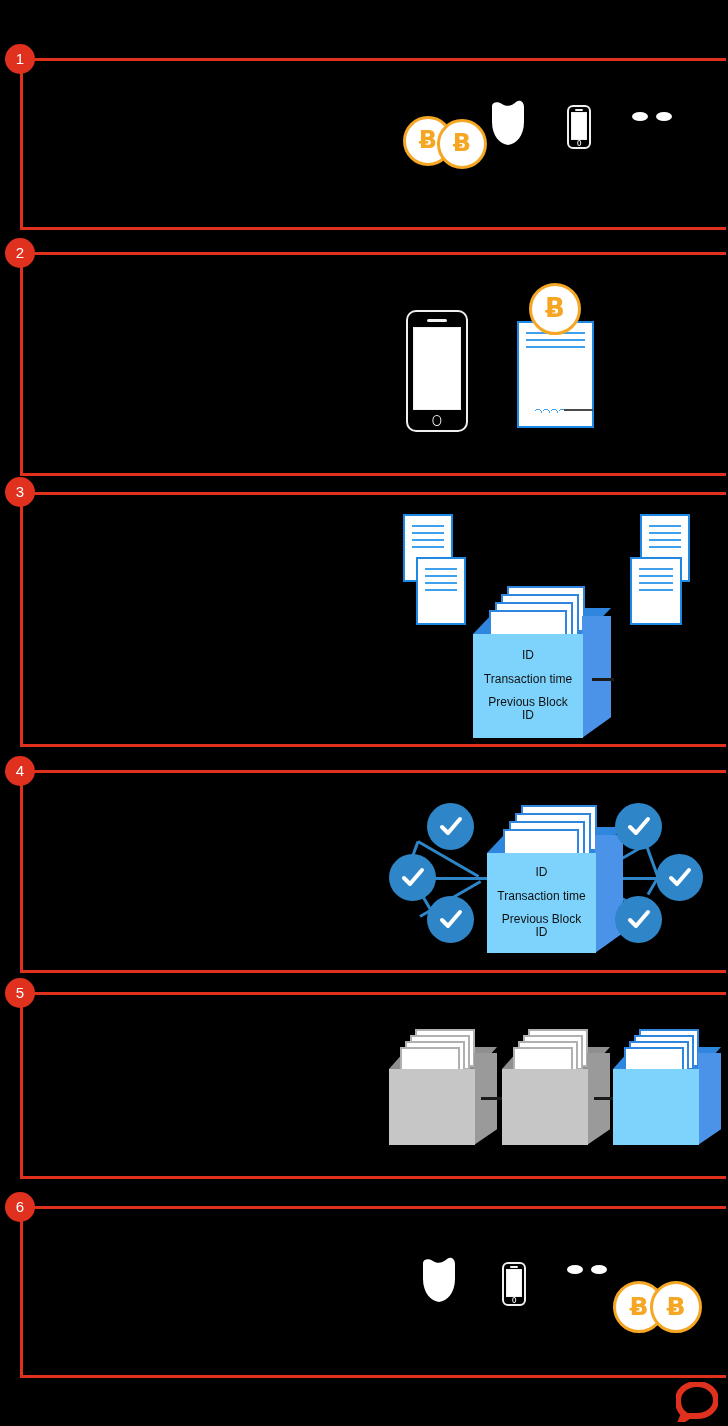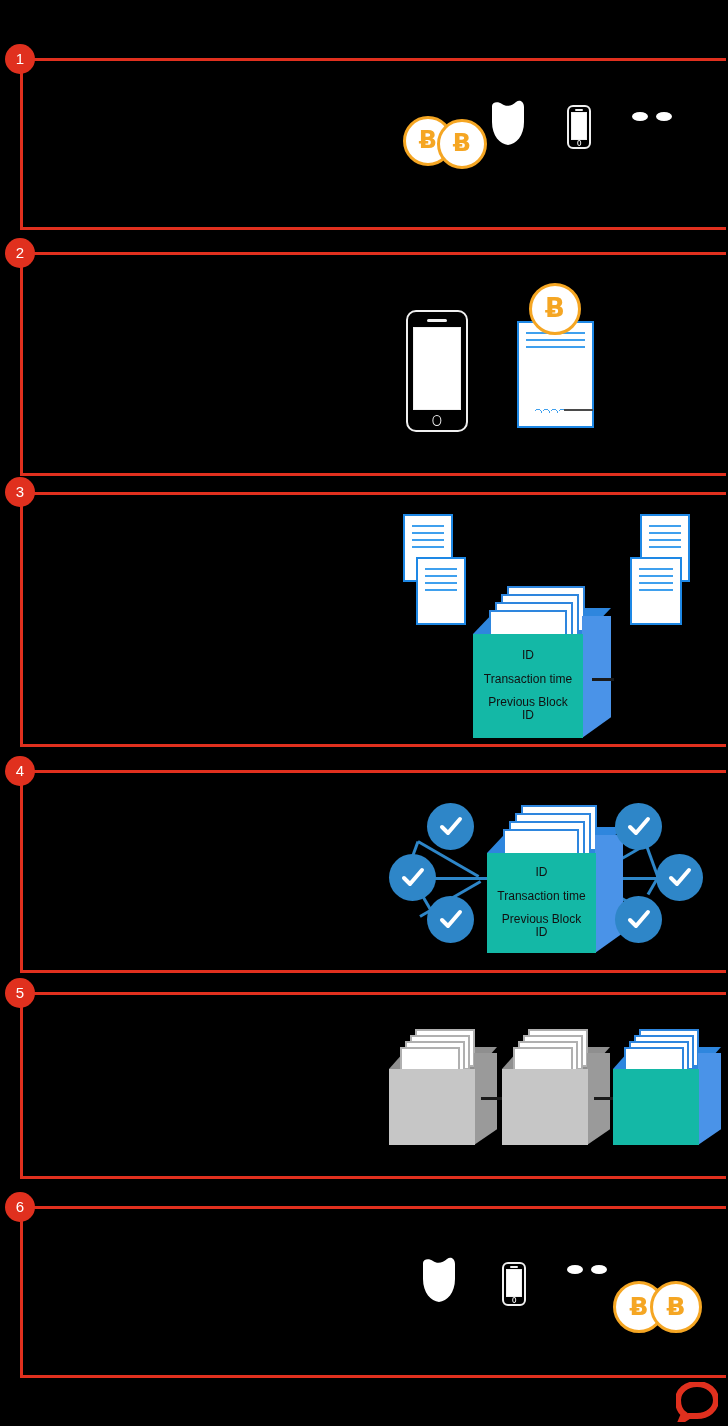--- a/index.html
+++ b/index.html
@@ -116,21 +116,21 @@
     background:#2E86DE;
     clip-path:polygon(0% 100%, 18% 0%, 100% 0%, 82% 100%);
   }
   .block .side{
     position:absolute;
     background:#4A93E8;
     clip-path:polygon(0% 0%, 100% -0.1%, 100% 83%, 0% 100%);
   }
   .block .front{
     position:absolute;
-    background:#14b8a6;
+    background:#7dd3fc;
     display:flex;flex-direction:column;
     align-items:center;justify-content:center;
     gap:10px;
     color:#111111;
     font-size:12px;
     text-align:center;
     line-height:1.12;
   }
   .block.grey .front{background:#C6C6C6;}
   .block.grey .side{background:#9A9A9A;}

